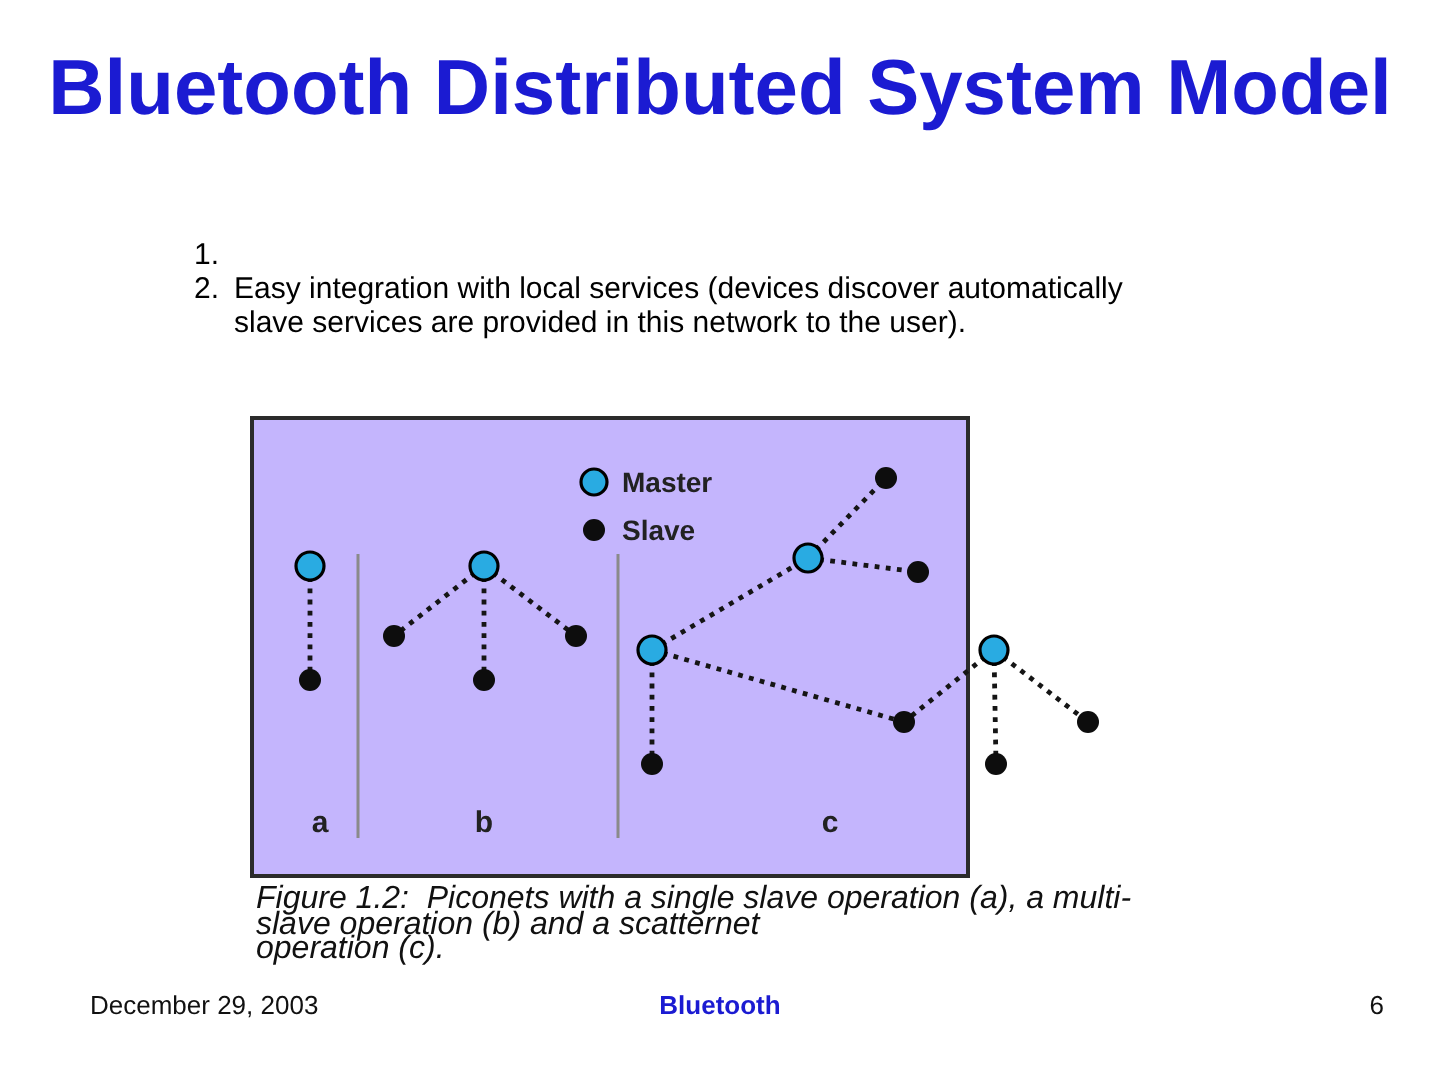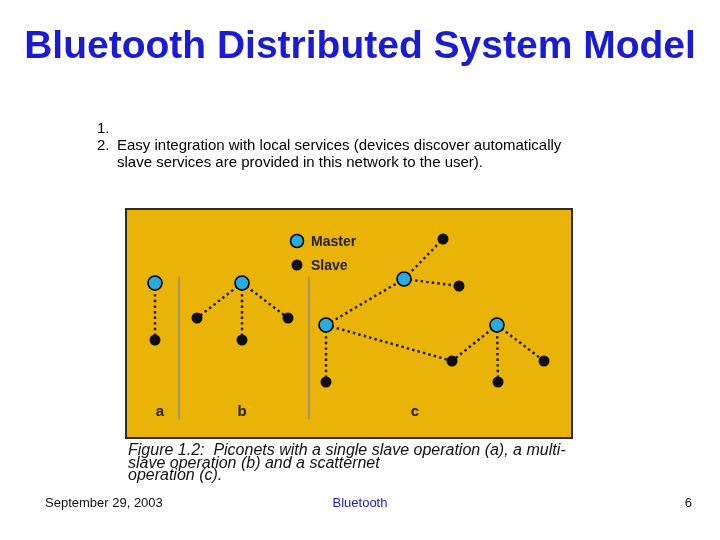--- a/index.html
+++ b/index.html
@@ -43,24 +43,24 @@
     width: 20px;
     flex: 0 0 20px;
   }
   .list-text {
     white-space: pre-wrap;
   }
   .figure-frame {
     position: absolute;
     left: 125px;
     top: 208px;
-    width: 448px;
+    width: 360px;
     height: 231px;
     border: 2px solid #2b2b2b;
-    background: #eab308;
+    background: #c4b5fd;
   }
   .figure-frame svg { display: block; width: 444px; height: 227px; }
   .caption {
     position: absolute;
     left: 128px;
     top: 444px;
     width: 452px;
     font-size: 16px;
     line-height: 12.5px;
     font-style: italic;
@@ -70,21 +70,21 @@
   .footer {
     position: absolute;
     left: 0;
     top: 495px;
     width: 720px;
     height: 20px;
     font-size: 13px;
     color: #111111;
   }
   .footer-date { position: absolute; left: 45px; top: 0; }
-  .footer-center { position: absolute; left: 0; top: 0; width: 720px; text-align: center; font-weight: normal; cursor: pointer; }
+  .footer-center { position: absolute; left: 0; top: 0; width: 720px; text-align: center; font-weight: bold; cursor: pointer; }
   .footer-page { position: absolute; right: 28px; top: 0; }
 </style>
 </head>
 <body>
 
 <div class="slide">
 
   <h1 class="title" style="color: rgb(27, 27, 210);">
     <span>Bluetooth Distributed System Model</span><br>
   </h1>
@@ -138,18 +138,18 @@
         <text x="33" y="206" fill="#222222" text-anchor="middle" font-family="&quot;Liberation Sans&quot;, sans-serif" font-size="15" font-weight="bold">a</text>
         <text x="115" y="206" fill="#222222" text-anchor="middle" font-family="&quot;Liberation Sans&quot;, sans-serif" font-size="15" font-weight="bold">b</text>
         <text x="288" y="206" fill="#222222" text-anchor="middle" font-family="&quot;Liberation Sans&quot;, sans-serif" font-size="15" font-weight="bold">c</text>
       </svg>
   </div>
 
   <div class="caption">Figure 1.2:  Piconets with a single slave operation (a), a multi-slave operation (b) and a scatternet
 operation (c).</div>
 
   <div class="footer">
-    <span class="footer-date">September 29, 2003</span>
+    <span class="footer-date">December 29, 2003</span>
     <span class="footer-center" style="color: rgb(27, 27, 210);">Bluetooth</span>
     <span class="footer-page">6</span>
   </div>
 
 </div>
 
 </body></html>

